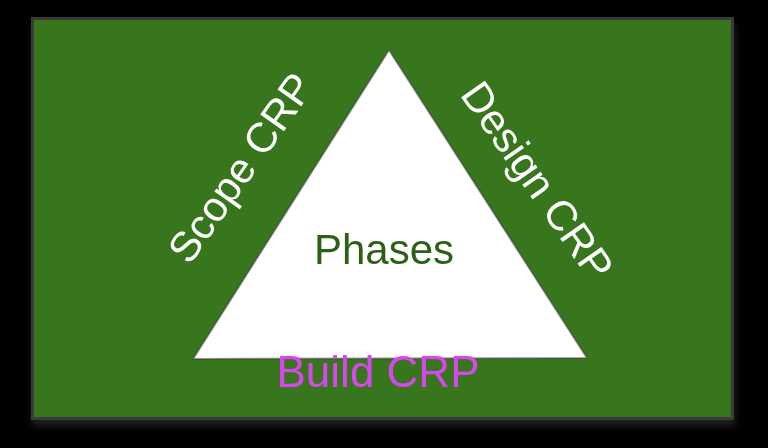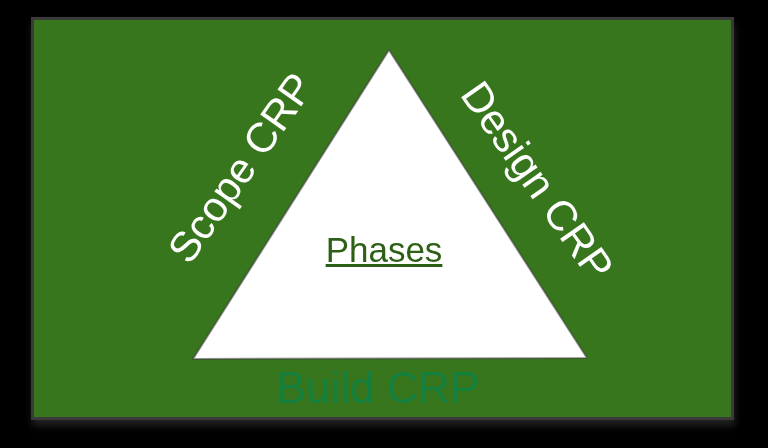--- a/index.html
+++ b/index.html
@@ -34,47 +34,46 @@
     width: 768px;
     height: 448px;
     pointer-events: none;
   }
   .center-label {
     position: absolute;
     left: 384px;
     top: 221px;
     transform: translateX(-50%);
     color: #2d5f16;
-    font-size: 35px;
+    font-size: 42px;
     line-height: 58px;
     white-space: nowrap;
-    text-decoration: underline;
   }
   .edge-label {
     position: absolute;
     color: #ffffff;
     font-size: 42px;
     white-space: nowrap;
   }
   .edge-label.left {
     left: 241px;
     top: 168px;
     transform: translate(-50%, -50%) rotate(-55deg);
   }
   .edge-label.right {
     left: 537px;
     top: 181px;
     transform: translate(-50%, -50%) rotate(55deg);
   }
   .bottom-label {
     position: absolute;
     left: 378px;
-    top: 388px;
+    top: 372px;
     transform: translate(-50%, -50%);
-    color: #15803d;
+    color: #d946ef;
     font-size: 44px;
     white-space: nowrap;
   }
 </style>
 </head>
 <body>
 
 <div class="canvas">
 
   <div class="frame"></div>

